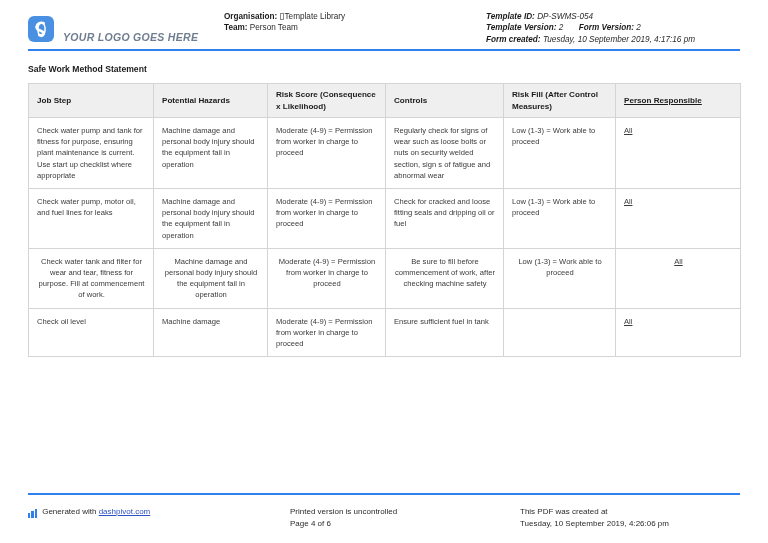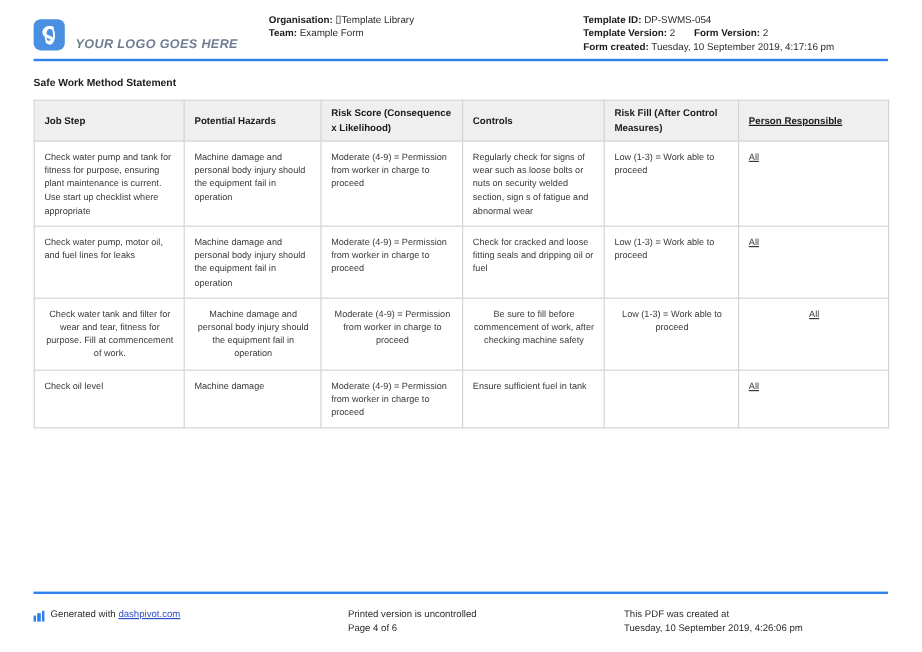--- a/index.html
+++ b/index.html
@@ -50,21 +50,21 @@
     color: #6f7d90;
     white-space: nowrap;
     margin-top: 16px;
   }
   .meta-col {
     font-size: 8.2px;
     line-height: 11.4px;
     color: #2b2b2b;
   }
   .meta-col.left { width: 262px; flex: 0 0 262px; }
-  .meta-col.right { flex: 1 1 auto; }
+  .meta-col.right { flex: 1 1 auto; font-style: italic; }
   .meta-row { white-space: nowrap; }
   .meta-label { font-weight: bold; color: #1b1b1b; }
   .meta-val { color: #2b2b2b; }
   .meta-gap { display: inline-block; width: 11px; }
   .missing-glyph {
     display: inline-block;
     width: 4px; height: 7px;
     border: 1px solid #8a8a8a;
     vertical-align: -1px;
     margin-right: 1px;
@@ -190,21 +190,21 @@
       <div class="logo-text">YOUR LOGO GOES HERE</div>
     </div>
 
     <div class="meta-col left">
       <div class="meta-row">
         <span class="meta-label">Organisation:</span>
         <span class="missing-glyph"></span><span class="meta-val">Template Library</span>
       </div>
       <div class="meta-row">
         <span class="meta-label">Team:</span>
-        <span class="meta-val">Example Form</span>
+        <span class="meta-val">Person Team</span>
       </div>
     </div>
 
     <div class="meta-col right">
       <div class="meta-row">
         <span class="meta-label">Template ID:</span>
         <span class="meta-val">DP-SWMS-054</span>
       </div>
       <div class="meta-row">
         <span class="meta-label">Template Version:</span>

